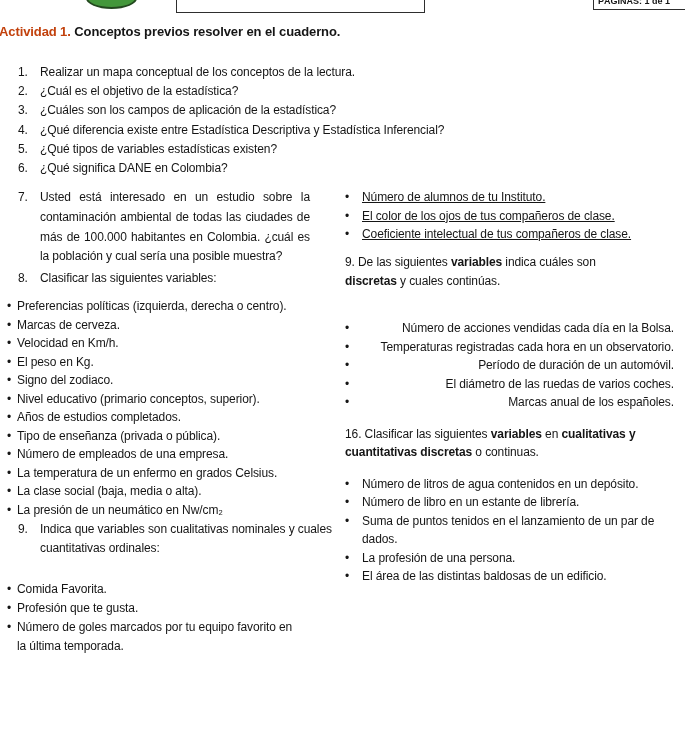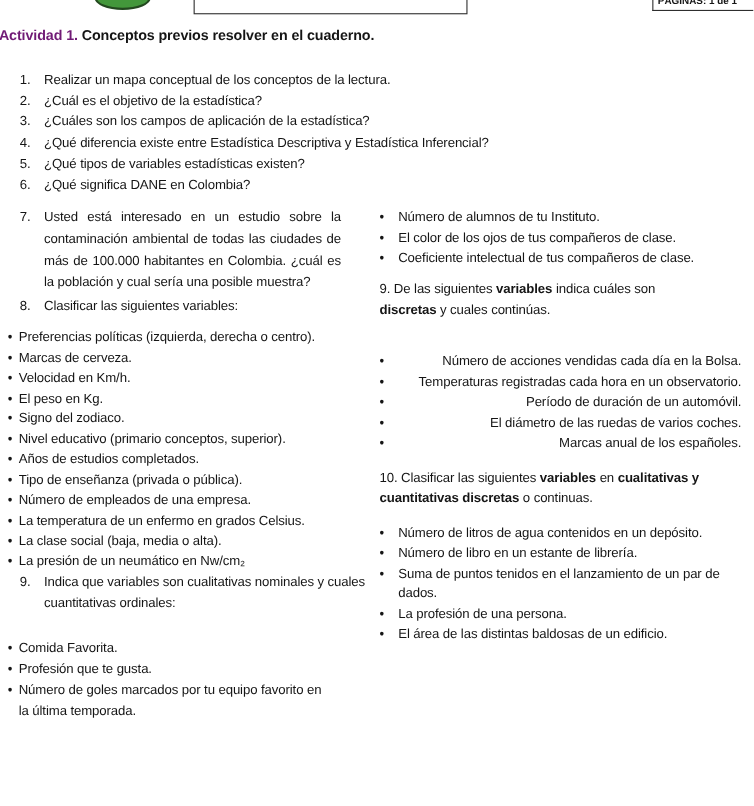--- a/index.html
+++ b/index.html
@@ -46,42 +46,42 @@
   .blist li{position:relative;line-height:18.5px;}
   .blist li::before{content:"\2022";position:absolute;left:0;top:0;}
 
   .left-blist{margin-top:9px;padding-left:7px;}
   .left-blist li{padding-left:10px;}
   .left-blist2{margin-top:22px;padding-left:7px;}
   .left-blist2 li{padding-left:10px;padding-right:45px;line-height:19px;}
 
   .col-right .blist{padding-left:7px;padding-right:11px;}
   .col-right .blist li{padding-left:17px;}
-  .r1{margin-top:3px;}
+  .r1{margin-top:3px;text-decoration:underline;}
   .r1 li{line-height:18.7px;}
   .rhead{margin-top:9px;padding-left:7px;padding-right:38px;line-height:18.5px;}
   .rhead b{font-weight:700;}
   .q10h{margin-top:13px;}
   .r2{margin-top:29px;text-align:right;}
   .r3{margin-top:13px;}
 </style>
 </head>
 <body>
 
 <div class="page">
 
   <div class="hdr">
     <div class="logo-frag" style="background: rgb(67, 151, 59);"></div>
     <div class="hdr-box"></div>
     <div class="hdr-pages">
       <span>PÁGINAS: 1 de 1</span>
     </div>
   </div>
 
-  <h1 class="title"><span class="red" style="color: #701a75;">Actividad 1.</span><span> Conceptos previos resolver en el cuaderno.</span></h1>
+  <h1 class="title"><span class="red" style="color: #c2410c;">Actividad 1.</span><span> Conceptos previos resolver en el cuaderno.</span></h1>
 
   <ol class="top-list">
     <li><span class="num">1.</span><span>Realizar un mapa conceptual de los conceptos de la lectura.</span></li>
     <li><span class="num">2.</span><span>¿Cuál es el objetivo de la estadística?</span></li>
     <li><span class="num">3.</span><span>¿Cuáles son los campos de aplicación de la estadística?</span></li>
     <li><span class="num">4.</span><span>¿Qué diferencia existe entre Estadística Descriptiva y Estadística Inferencial?</span></li>
     <li><span class="num">5.</span><span>¿Qué tipos de variables estadísticas existen?</span></li>
     <li><span class="num">6.</span><span>¿Qué significa DANE en Colombia?</span></li>
   </ol>
 
@@ -138,21 +138,21 @@
       <div class="rhead"><span>9. De las siguientes </span><b>variables</b><span> indica cuáles son </span><b>discretas</b><span> y cuales continúas.</span></div>
 
       <ul class="blist r2">
         <li>Número de acciones vendidas cada día en la Bolsa.</li>
         <li>Temperaturas registradas cada hora en un observatorio.</li>
         <li>Período de duración de un automóvil.</li>
         <li>El diámetro de las ruedas de varios coches.</li>
         <li>Marcas anual de los españoles.</li>
       </ul>
 
-      <div class="rhead q10h"><span>10. Clasificar las siguientes </span><b>variables</b><span> en </span><b>cualitativas y cuantitativas discretas</b><span> o continuas.</span></div>
+      <div class="rhead q10h"><span>16. Clasificar las siguientes </span><b>variables</b><span> en </span><b>cualitativas y cuantitativas discretas</b><span> o continuas.</span></div>
 
       <ul class="blist r3">
         <li>Número de litros de agua contenidos en un depósito.</li>
         <li>Número de libro en un estante de librería.</li>
         <li>Suma de puntos tenidos en el lanzamiento de un par de dados.</li>
         <li>La profesión de una persona.</li>
         <li>El área de las distintas baldosas de un edificio.</li>
       </ul>
 
     </div>

